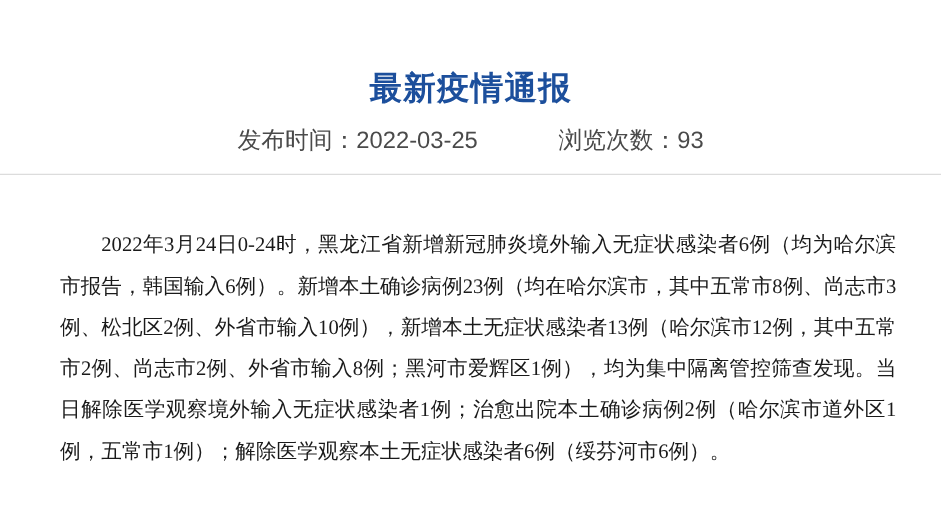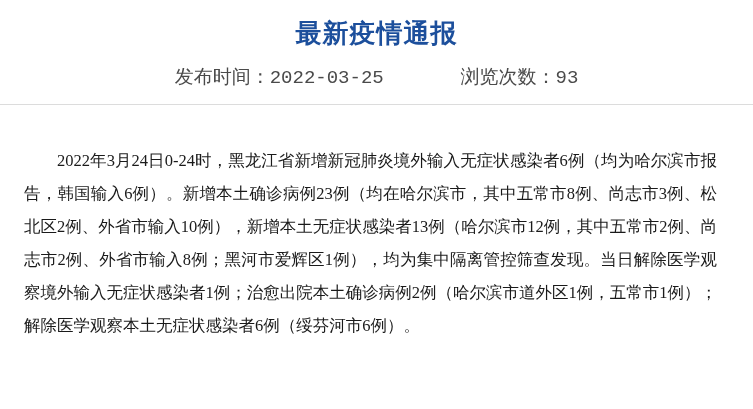--- a/index.html
+++ b/index.html
@@ -15,23 +15,22 @@
     overflow: hidden;
   }
   .page {
     width: 753px;
     height: 409px;
     box-sizing: border-box;
     background: #ffffff;
     position: relative;
   }
   .header {
-    padding-top: 18px;
+    padding-top: 53px;
     text-align: center;
-    font-family: Liberation Mono, monospace;
   }
   .title {
     font-size: 26px;
     font-weight: bold;
     color: #1c4f9c;
     letter-spacing: 1px;
     line-height: 34px;
   }
   .meta {
     margin-top: 16px;
@@ -47,21 +46,21 @@
   .meta-gap {
     display: inline-block;
     width: 54px;
   }
   .divider {
     margin-top: 16px;
     border-top: 1px solid #dcdcdc;
     width: 100%;
   }
   .body-wrap {
-    padding: 22px 36px 0 24px;
+    padding: 22px 36px 0 48px;
   }
   .para {
     font-size: 16.5px;
     line-height: 33px;
     color: #1a1a1a;
     text-align: justify;
     text-indent: 2em;
     font-family: "Liberation Serif", "DejaVu Serif", serif;
   }
 </style>

